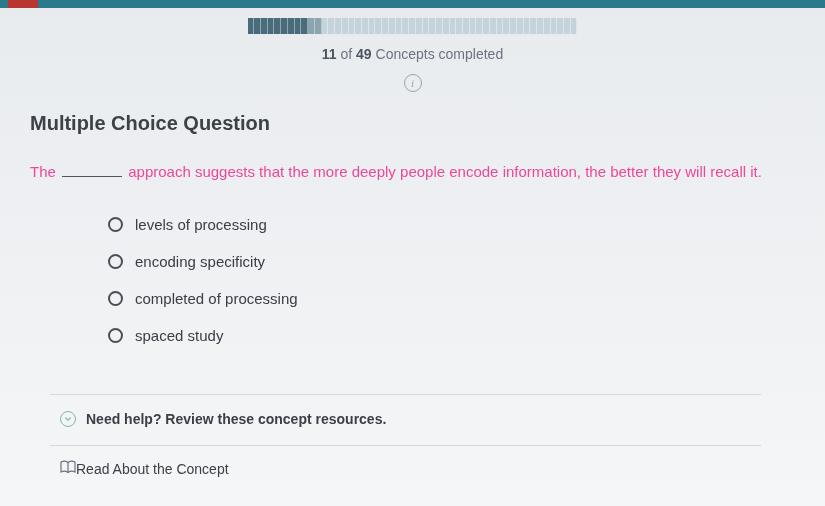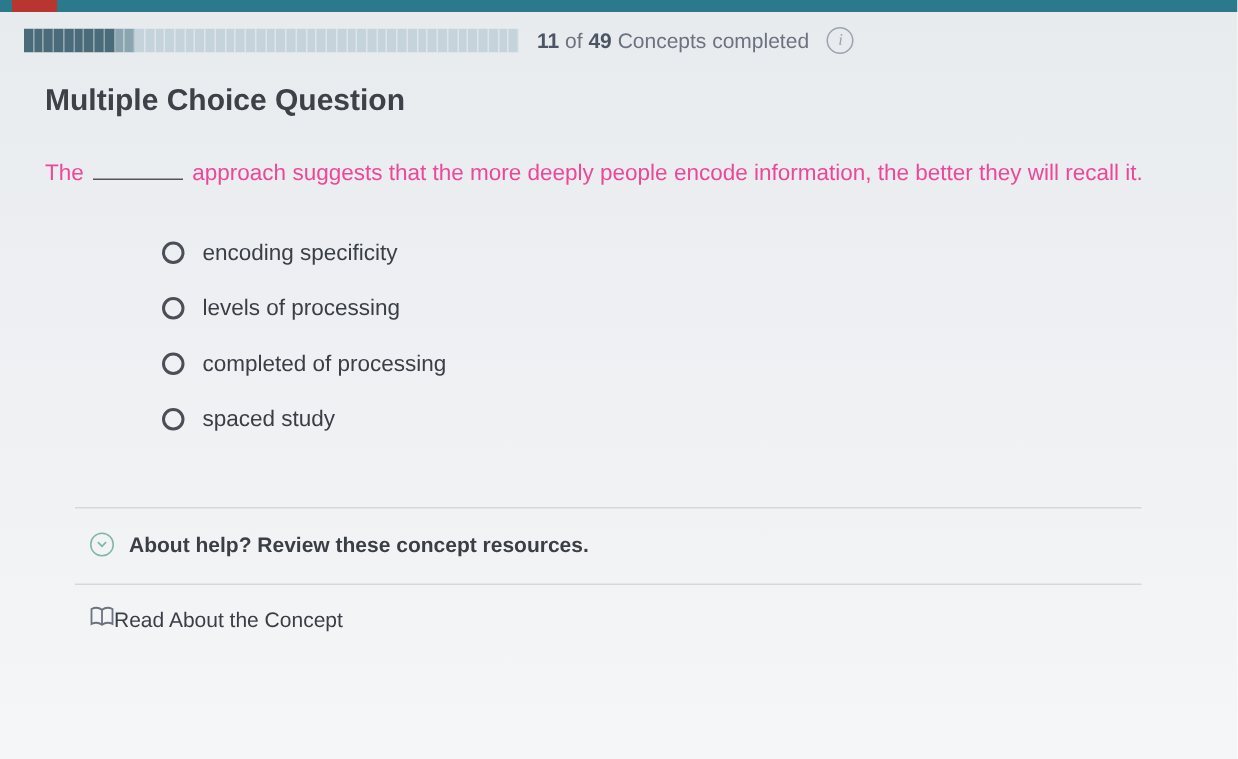--- a/index.html
+++ b/index.html
@@ -27,20 +27,21 @@
       top: -2px;
       width: 30px;
       height: 10px;
       background: #b83530;
     }
     .progress-row {
       display: flex;
       align-items: center;
       padding: 10px 16px 14px 16px;
       gap: 12px;
+      flex-direction: column;
     }
     .progress-bar {
       display: flex;
       height: 16px;
       width: 330px;
       gap: 0;
       overflow: hidden;
     }
     .tick {
       flex: 1;
@@ -234,44 +235,44 @@
 
   <div class="question-text">
     <span>The</span>
     <span class="blank"></span>
     <span>approach suggests that the more deeply people encode information, the better they will recall it.</span>
   </div>
 
   <div class="options">
     <div class="option">
       <span class="radio"></span>
+      <span class="option-label">levels of processing</span>
+    </div>
+    <div class="option">
+      <span class="radio"></span>
       <span class="option-label">encoding specificity</span>
-    </div>
-    <div class="option">
-      <span class="radio"></span>
-      <span class="option-label">levels of processing</span>
     </div>
     <div class="option">
       <span class="radio"></span>
       <span class="option-label">completed of processing</span>
     </div>
     <div class="option">
       <span class="radio"></span>
       <span class="option-label">spaced study</span>
     </div>
   </div>
 
   <div class="help-section">
     <div class="help-header">
       <span class="chevron-circle">
         <svg viewBox="0 0 10 10">
             <path d="M2 3.5 L5 6.5 L8 3.5" fill="none" stroke="#7fb89e" stroke-width="1.5" stroke-linecap="round"></path>
           </svg>
       </span>
-      <span class="help-text">About help? Review these concept resources.</span>
+      <span class="help-text">Need help? Review these concept resources.</span>
     </div>
     <div class="resource-row">
       <span>
         <svg class="book-icon" viewBox="0 0 16 14">
           <path d="M1 2 C3 1 6 1 8 2.5 C10 1 13 1 15 2 L15 12 C13 11 10 11 8 12.5 C6 11 3 11 1 12 Z" fill="none" stroke="#6b7280" stroke-width="1.2"></path>
           <line x1="8" y1="2.5" x2="8" y2="12.5" stroke="#6b7280" stroke-width="1.2"></line>
         </svg>
       </span>
       <span class="resource-label">Read About the Concept</span>
     </div>

